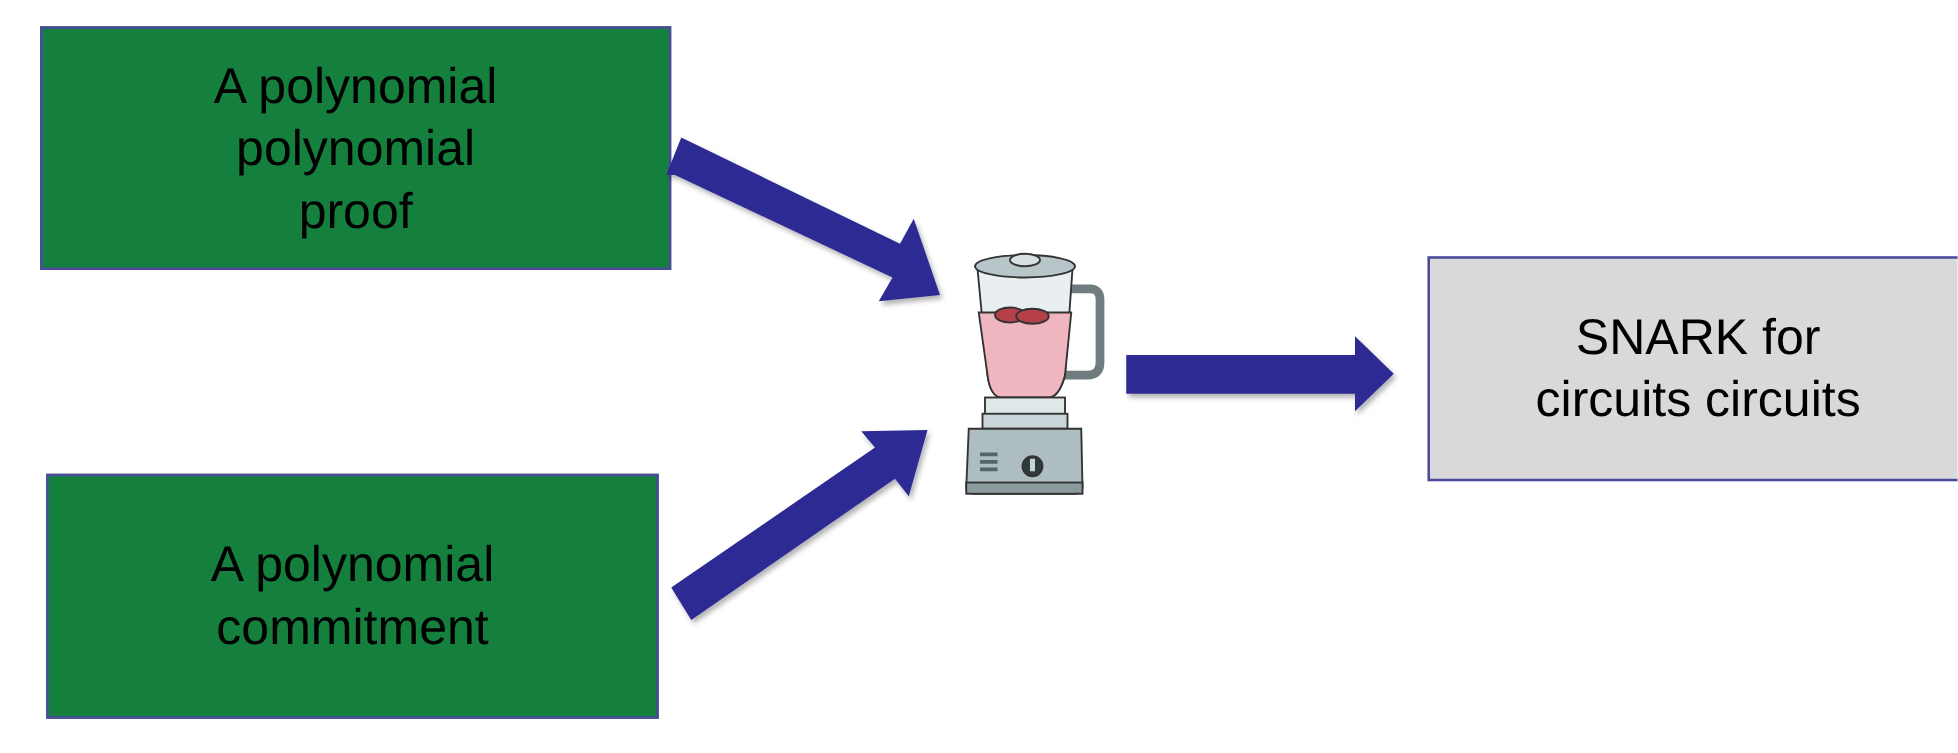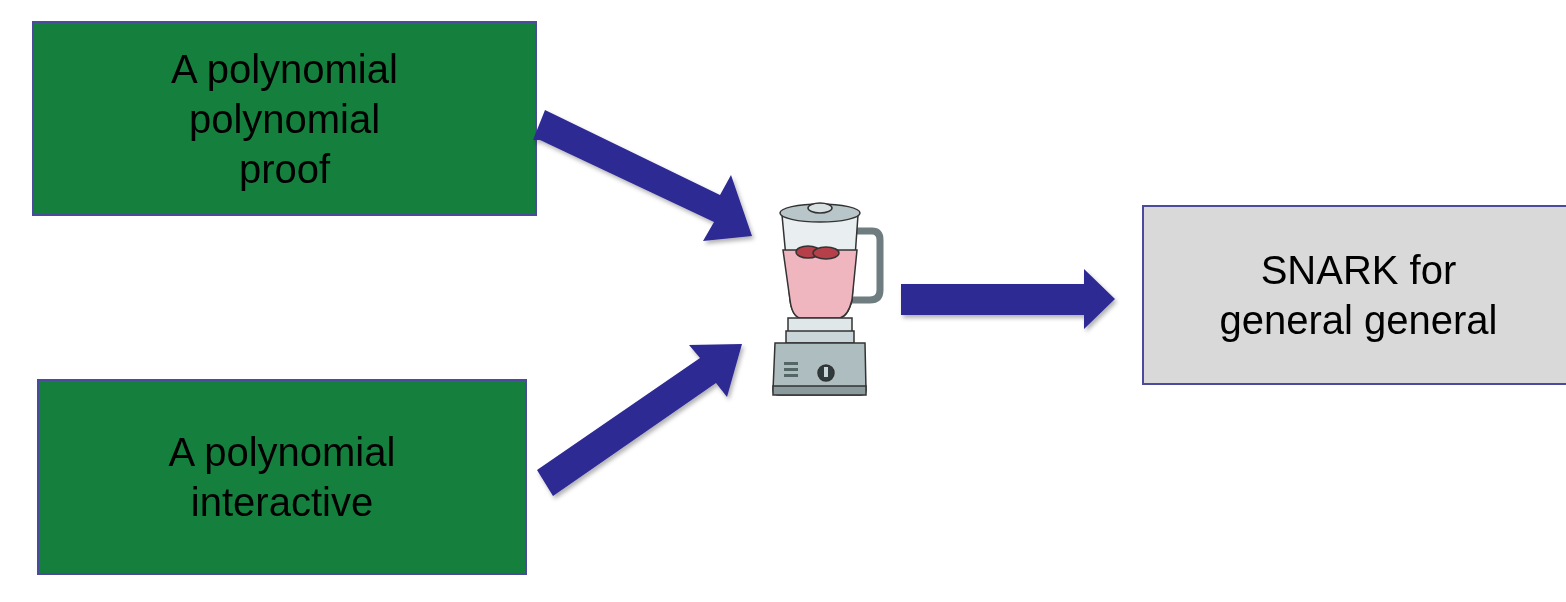--- a/index.html
+++ b/index.html
@@ -16,26 +16,26 @@
 <body>
 
 <div class="box light" id="box-pcs">
   <div>A polynomial</div>
   <div>polynomial</div>
   <div>proof</div>
 </div>
 
 <div class="box light" id="box-iop">
   <div>A polynomial</div>
-  <div>interactive</div>
+  <div>commitment</div>
 </div>
 
 <div class="box dark" id="box-snark">
   <div>SNARK for</div>
-  <div>general general</div>
+  <div>circuits circuits</div>
 </div>
 
 <svg class="overlay" width="1566" height="602" viewBox="0 0 1566 602">
   <defs>
     <filter id="sh" x="-10%" y="-10%" width="130%" height="130%">
       <feDropShadow dx="2" dy="3" stdDeviation="2" flood-color="#000" flood-opacity="0.3"></feDropShadow>
     </filter>
   </defs>
 
   <g filter="url(#sh)">

